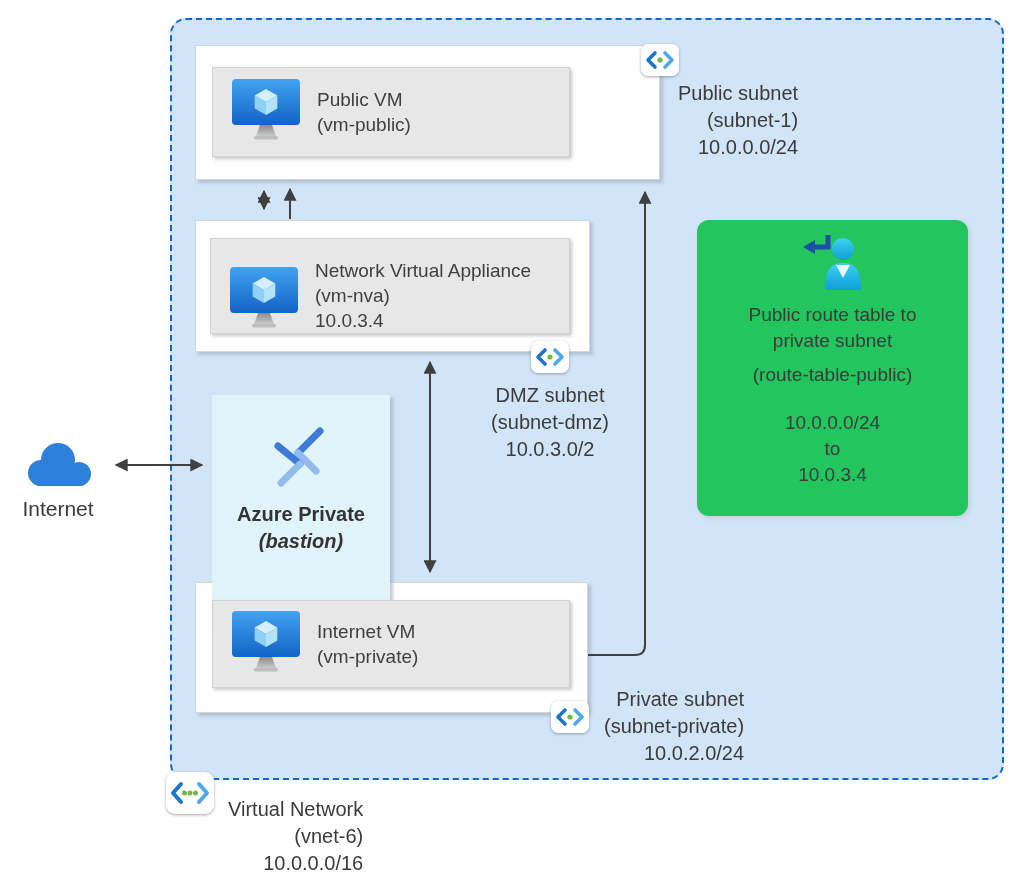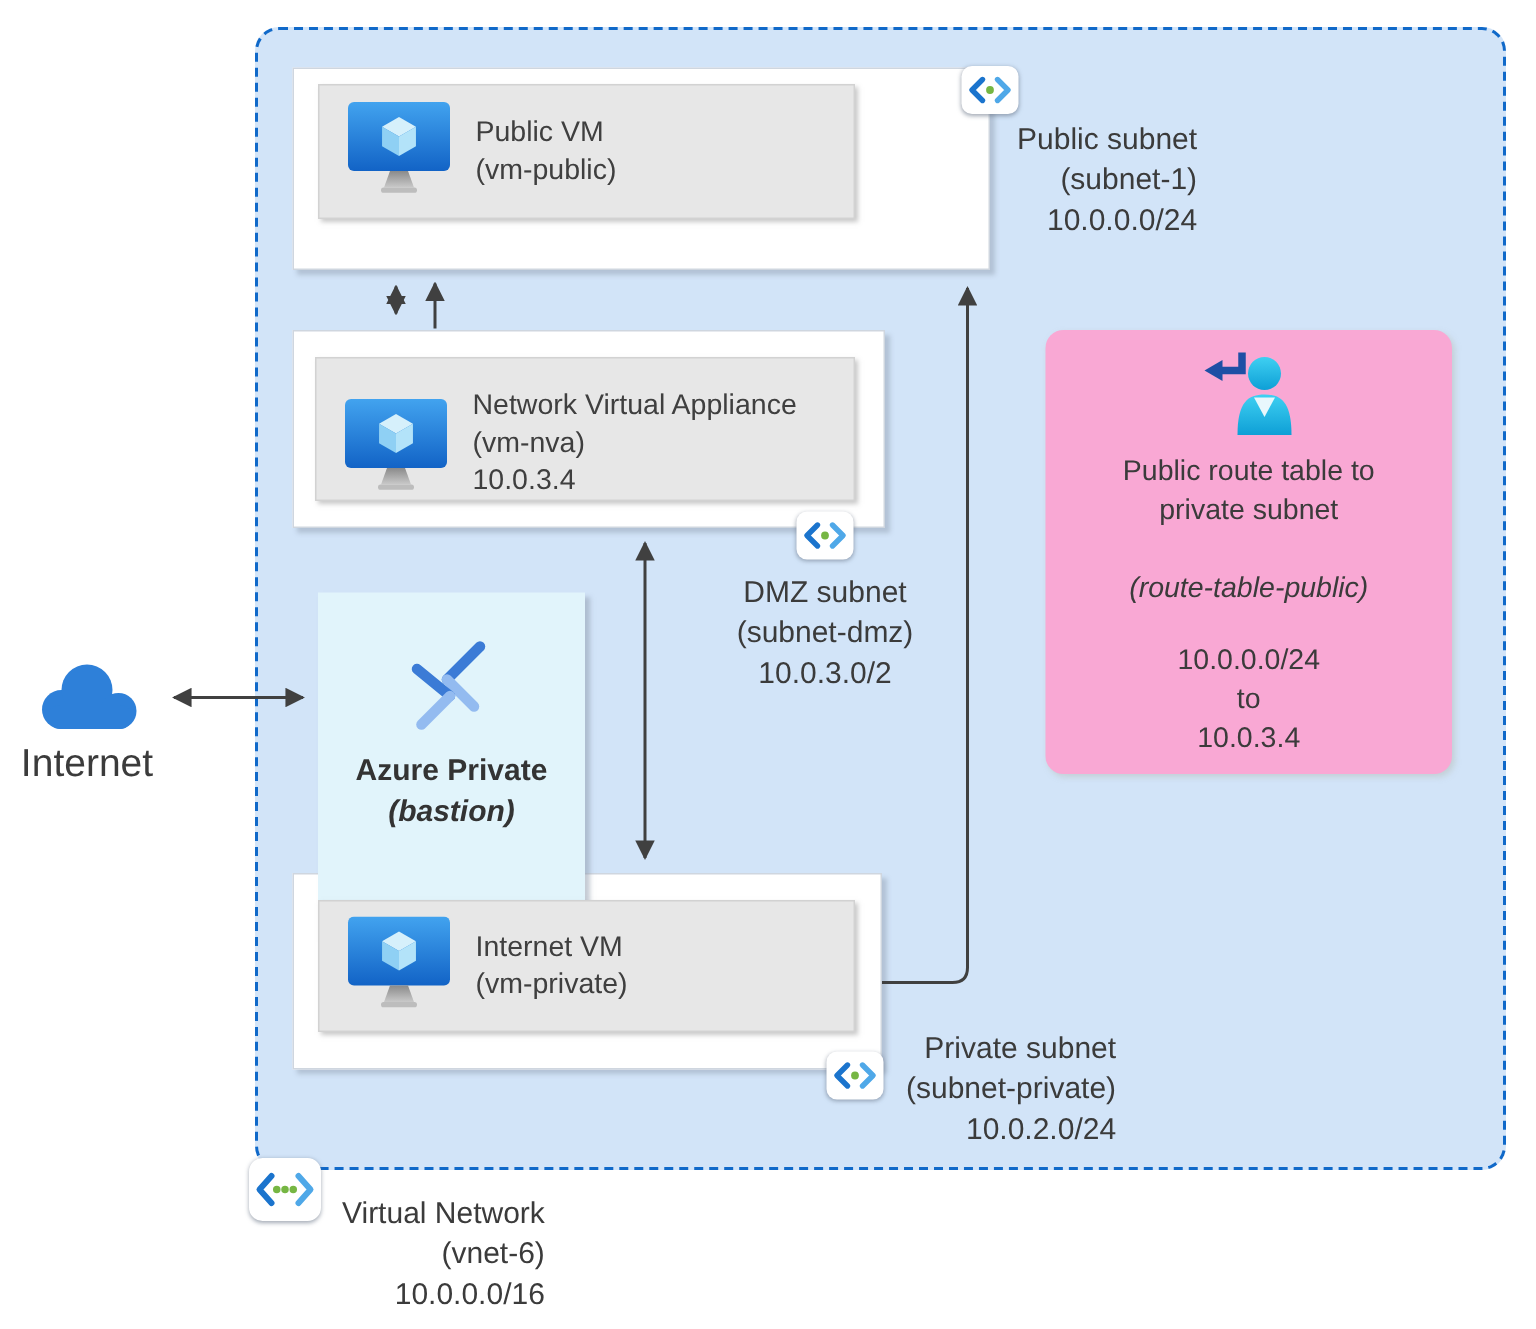--- a/index.html
+++ b/index.html
@@ -20,52 +20,52 @@
 
   
   .bastion-box{left:212px;top:395px;width:178px;height:230px;background:#e1f4fb;
                box-shadow:3px 3px 3px rgba(140,152,170,.5);z-index:2;text-align:center;}
   .bastion-title{margin-top:14px;font-size:20px;line-height:27px;font-weight:bold;color:#333333;}
 
   
   .vm-box{position:absolute;background:#e7e7e7;border:1px solid #d2d2d2;
           box-shadow:2px 2px 3px rgba(150,150,150,.5);box-sizing:border-box;
           display:flex;align-items:center;gap:16px;padding-left:18px;z-index:3;}
-  #vm-public-box{left:212px;top:56px;width:358px;height:90px;align-items:center;}
+  #vm-public-box{left:212px;top:67px;width:358px;height:90px;align-items:center;}
   #vm-nva-box{left:210px;top:238px;width:360px;height:96px;align-items:flex-end;}
   #vm-private-box{left:212px;top:600px;width:358px;height:88px;}
   .vm-text{font-size:19px;line-height:25px;color:#3f3f3f;}
 
   
-  .route-box{left:697px;top:220px;width:271px;height:296px;background:#f9a8d4;
+  .route-box{left:697px;top:220px;width:271px;height:296px;background:#22c55e;
              border-radius:12px;box-shadow:2px 2px 4px rgba(170,170,150,.35);
              z-index:1;text-align:center;font-size:19px;line-height:26px;}
   .route-icon-wrap{margin:12px auto 0 auto;width:64px;height:66px;}
   .route-title{margin-top:4px;}
-  .route-name{margin-top:26px;font-style:italic;}
+  .route-name{margin-top:8px;}
   .route-rule{margin-top:22px;}
 
   
   .chip{position:absolute;background:#ffffff;border-radius:7px;z-index:4;
         box-shadow:0 1px 3px rgba(100,112,130,.6);
         display:flex;align-items:center;justify-content:center;}
   .chip.subnet{width:38px;height:32px;}
   .chip.vnet-chip{width:48px;height:42px;border-radius:9px;}
   #public-subnet-icon{left:641px;top:44px;}
   #dmz-subnet-icon{left:531px;top:341px;}
   #private-subnet-icon{left:551px;top:701px;}
   #vnet-icon{left:166px;top:772px;}
 
   
   .lbl{position:absolute;font-size:20px;line-height:27px;z-index:4;text-align:right;}
   #public-subnet-label{left:678px;top:80px;}
   #dmz-subnet-label{left:452px;top:382px;width:196px;text-align:center;}
   #private-subnet-label{left:604px;top:686px;}
   #vnet-label{left:228px;top:796px;}
-  #internet-label{left:8px;top:495px;width:100px;text-align:center;font-size:26px;}
+  #internet-label{left:8px;top:495px;width:100px;text-align:center;font-size:21px;}
   #internet-cloud{left:22px;top:438px;z-index:1;}
 
   .bastion-icon-wrap{margin:26px auto 0 auto;width:76px;height:66px;}
 
   
   .arrows{position:absolute;left:0;top:0;width:1024px;height:886px;z-index:5;pointer-events:none;}
 </style>
 </head>
 <body>
 

